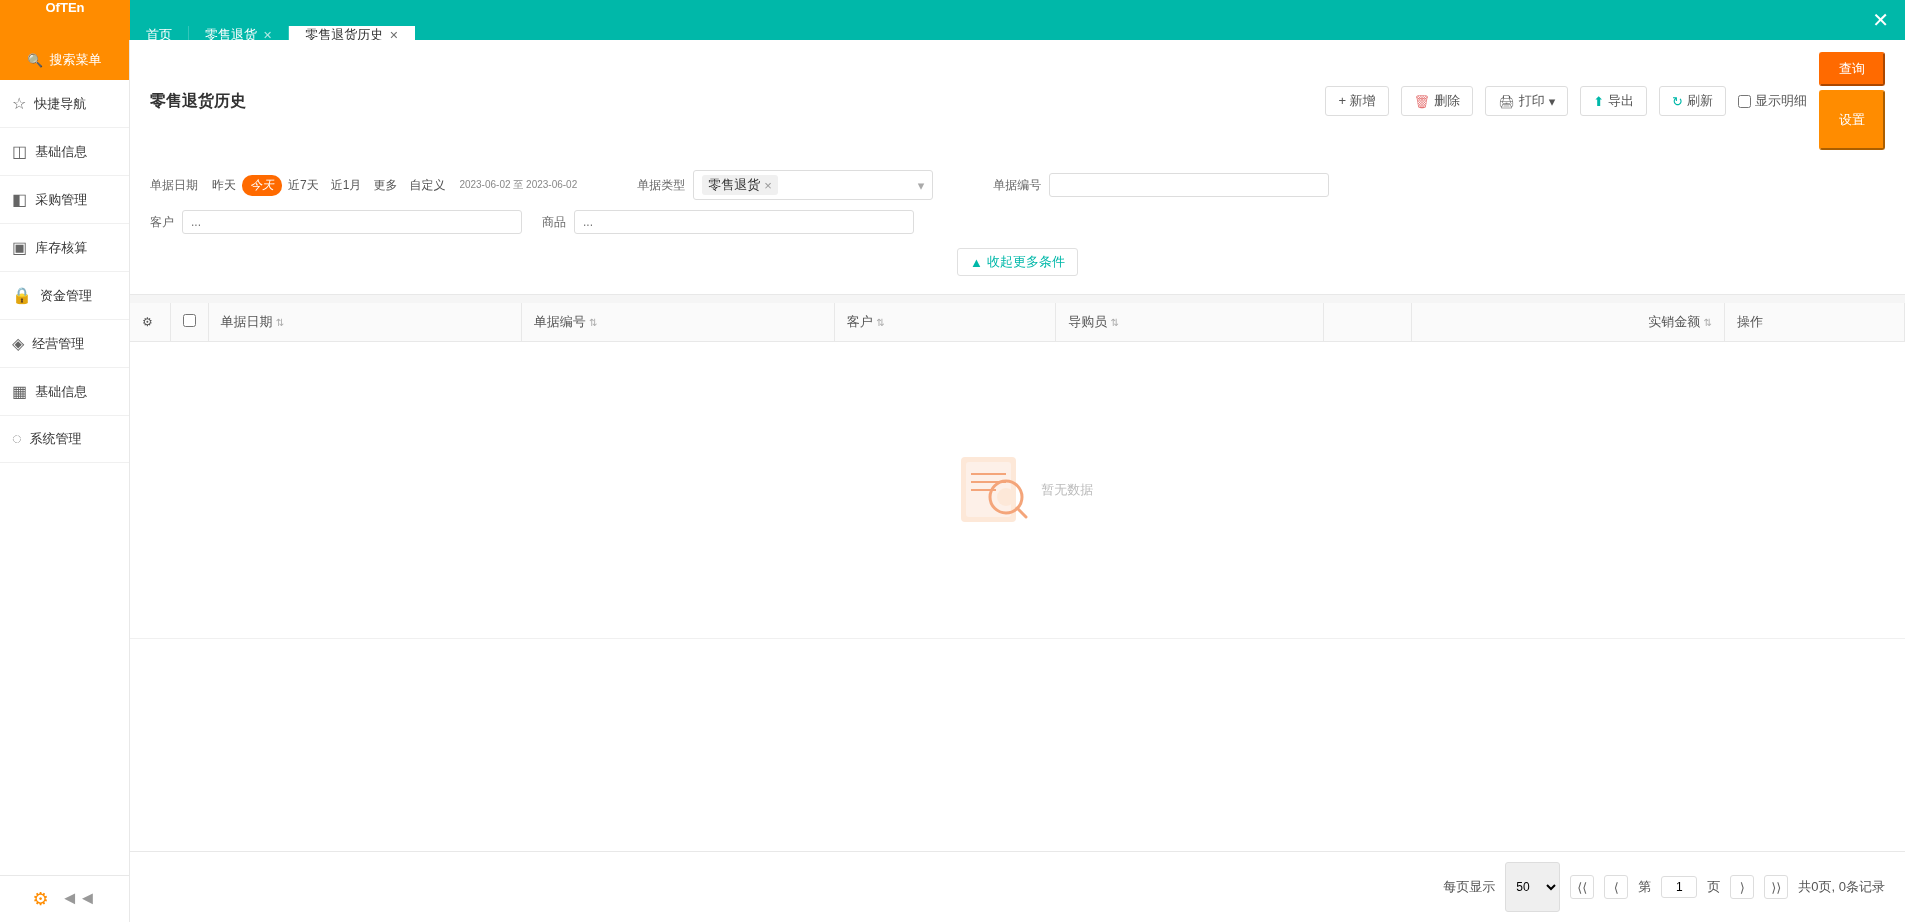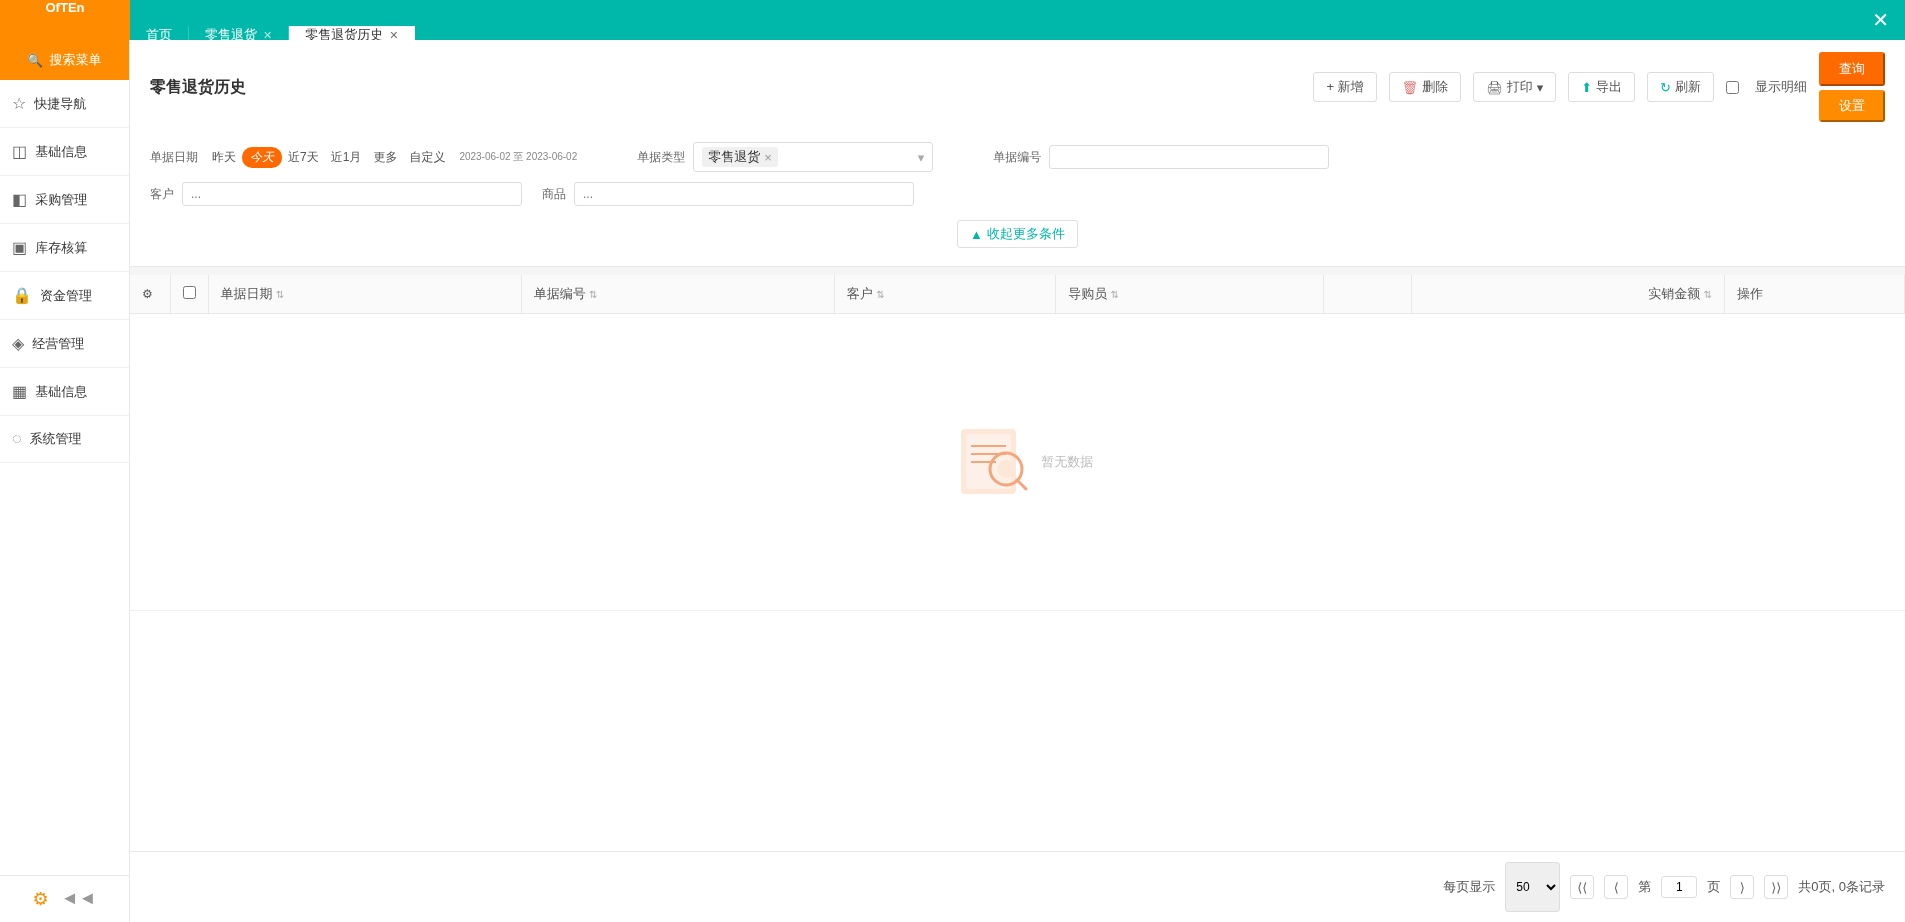--- a/index.html
+++ b/index.html
@@ -158,29 +158,29 @@
       border-color: #ff6a00;
       padding: 6px 18px;
       border-radius: 3px;
       cursor: pointer;
       font-size: 13px;
     }
     .btn-settings {
       background: #ff8c00;
       color: #fff;
       border-color: #ff8c00;
-      padding: 5px 18px;
+      padding: 19px 18px;
       border-radius: 3px;
       cursor: pointer;
       font-size: 13px;
     }
     .checkbox-label {
       display: flex;
       align-items: center;
-      gap: 16px;
+      gap: 4px;
       font-size: 12px;
       color: #555;
       cursor: pointer;
     }
 
     
     .filter-area {
       padding: 10px 0;
     }
     .filter-row {

